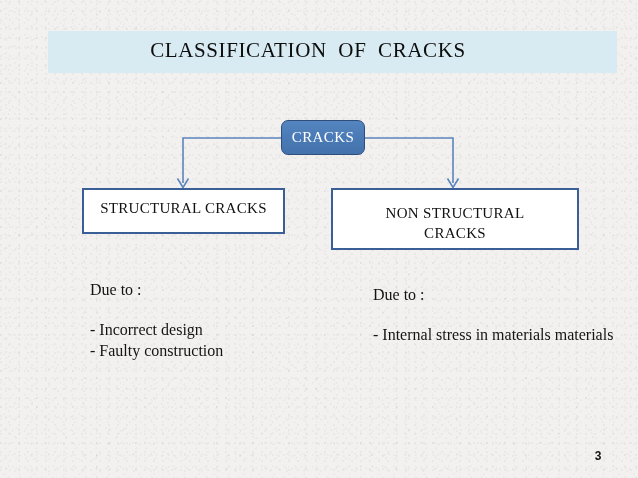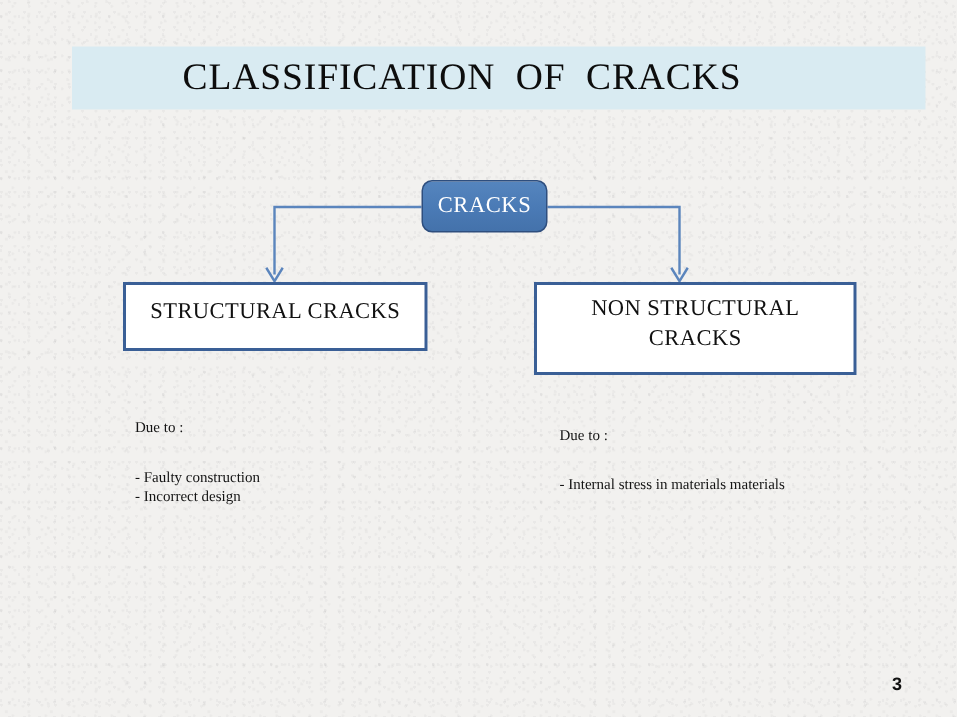--- a/index.html
+++ b/index.html
@@ -40,21 +40,21 @@
     width: 569px;
     height: 42px;
     background-color: #d9ebf2;
   }
   #title-text {
     position: absolute;
     left: 48px;
     top: 38px;
     width: 520px;
     text-align: center;
-    font-size: 25px;
+    font-size: 21px;
     letter-spacing: 0.6px;
     color: #0d0d0d;
     white-space: pre;
   }
 
   
   #cracks-node {
     position: absolute;
     left: 281px;
     top: 120px;
@@ -96,38 +96,39 @@
     justify-content: center;
     text-align: center;
   }
   #box-structural {
     left: 82px;
     top: 188px;
     width: 203px;
     height: 46px;
   }
   #box-nonstructural {
-    left: 356px;
+    left: 331px;
     top: 188px;
-    width: 215px;
+    width: 248px;
     height: 62px;
+    align-items: flex-end;
   }
   .cat-box .cat-label {
     font-size: 15px;
     color: #111111;
     letter-spacing: 0.3px;
     line-height: 1.32;
     padding-bottom: 4px;
     white-space: pre-line;
   }
 
   
   .detail-block {
     position: absolute;
-    font-size: 10px;
+    font-size: 16px;
     color: #141414;
     line-height: 1.28;
   }
   #detail-left {
     left: 90px;
     top: 280px;
     width: 250px;
   }
   #detail-right {
     left: 373px;
@@ -187,22 +188,22 @@
 </div>
 
 <div id="box-nonstructural" class="cat-box">
   <span class="cat-label">NON STRUCTURAL
 CRACKS</span>
 </div>
 
 <div id="detail-left" class="detail-block">
   <p class="detail-heading">Due to :</p>
   <ul class="detail-list">
+    <li>- Incorrect design</li>
     <li>- Faulty construction</li>
-    <li>- Incorrect design</li>
   </ul>
 </div>
 
 <div id="detail-right" class="detail-block">
   <p class="detail-heading">Due to :</p>
   <ul class="detail-list">
     <li>- Internal stress in materials materials</li>
   </ul>
 </div>
 

